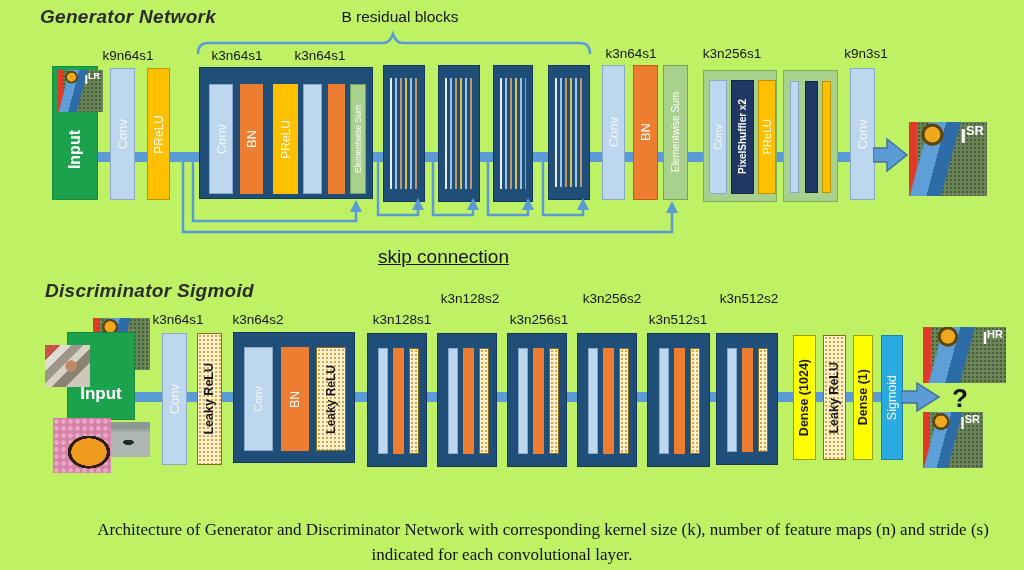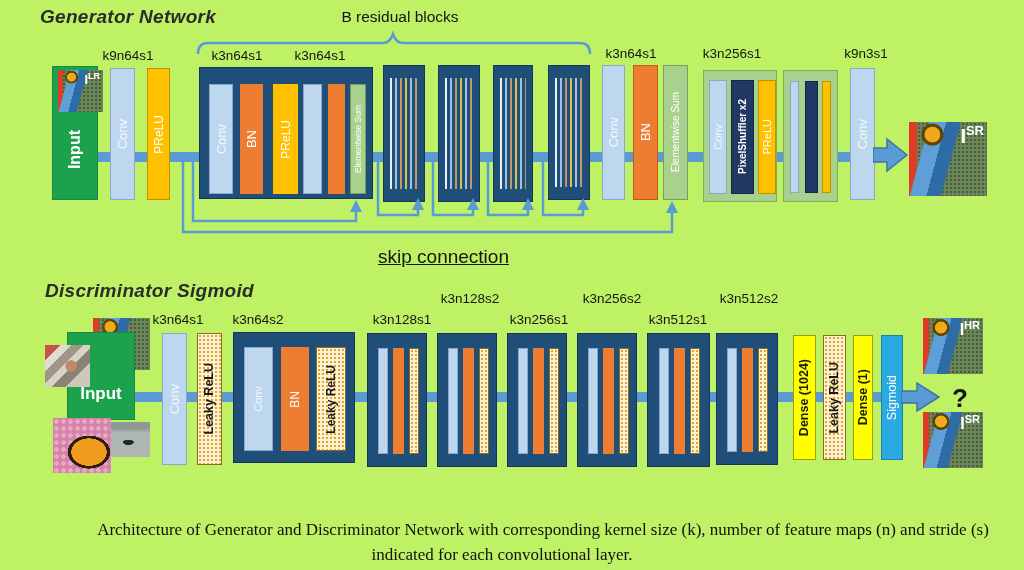--- a/index.html
+++ b/index.html
@@ -258,21 +258,21 @@
     <span class="vt" style="font-size:12.5px;font-weight:700;">Dense (1)</span>
     </div>
   <div class="blk cyan" style="left:881px;top:335px;width:22px;height:125px;">
     <span class="vt" style="font-size:12.5px;">Sigmoid</span>
     </div>
 
   <svg class="abs" style="left:901px;top:381px;z-index:3;" width="40" height="32">
     <polygon points="0,10 16,10 16,2 38,16 16,30 16,22 0,22" fill="#5b9bd5" stroke="#41719c" stroke-width="1.5"></polygon>
   </svg>
 
-  <div class="photo baboon" style="left:923px;top:318px;width:60px;height:56px;">
+  <div class="photo baboon" style="left:923px;top:327px;width:60px;height:56px;padding-left:23px;">
     <span class="imglabel" style="font-size:16px;"><span>I</span><sup style="font-size:11px;">HR</sup></span>
   </div>
   <div class="abs qmark" style="left:952px;top:383px;">?</div>
   <div class="photo baboon" style="left:923px;top:412px;width:60px;height:56px;">
     <span class="imglabel" style="font-size:16px;"><span>I</span><sup style="font-size:11px;">SR</sup></span>
   </div>
 
   <div id="caption">Architecture of Generator and Discriminator Network with corresponding kernel size (k), number of feature maps (n) and stride (s) indicated for each convolutional layer.</div>
 </div>
 

